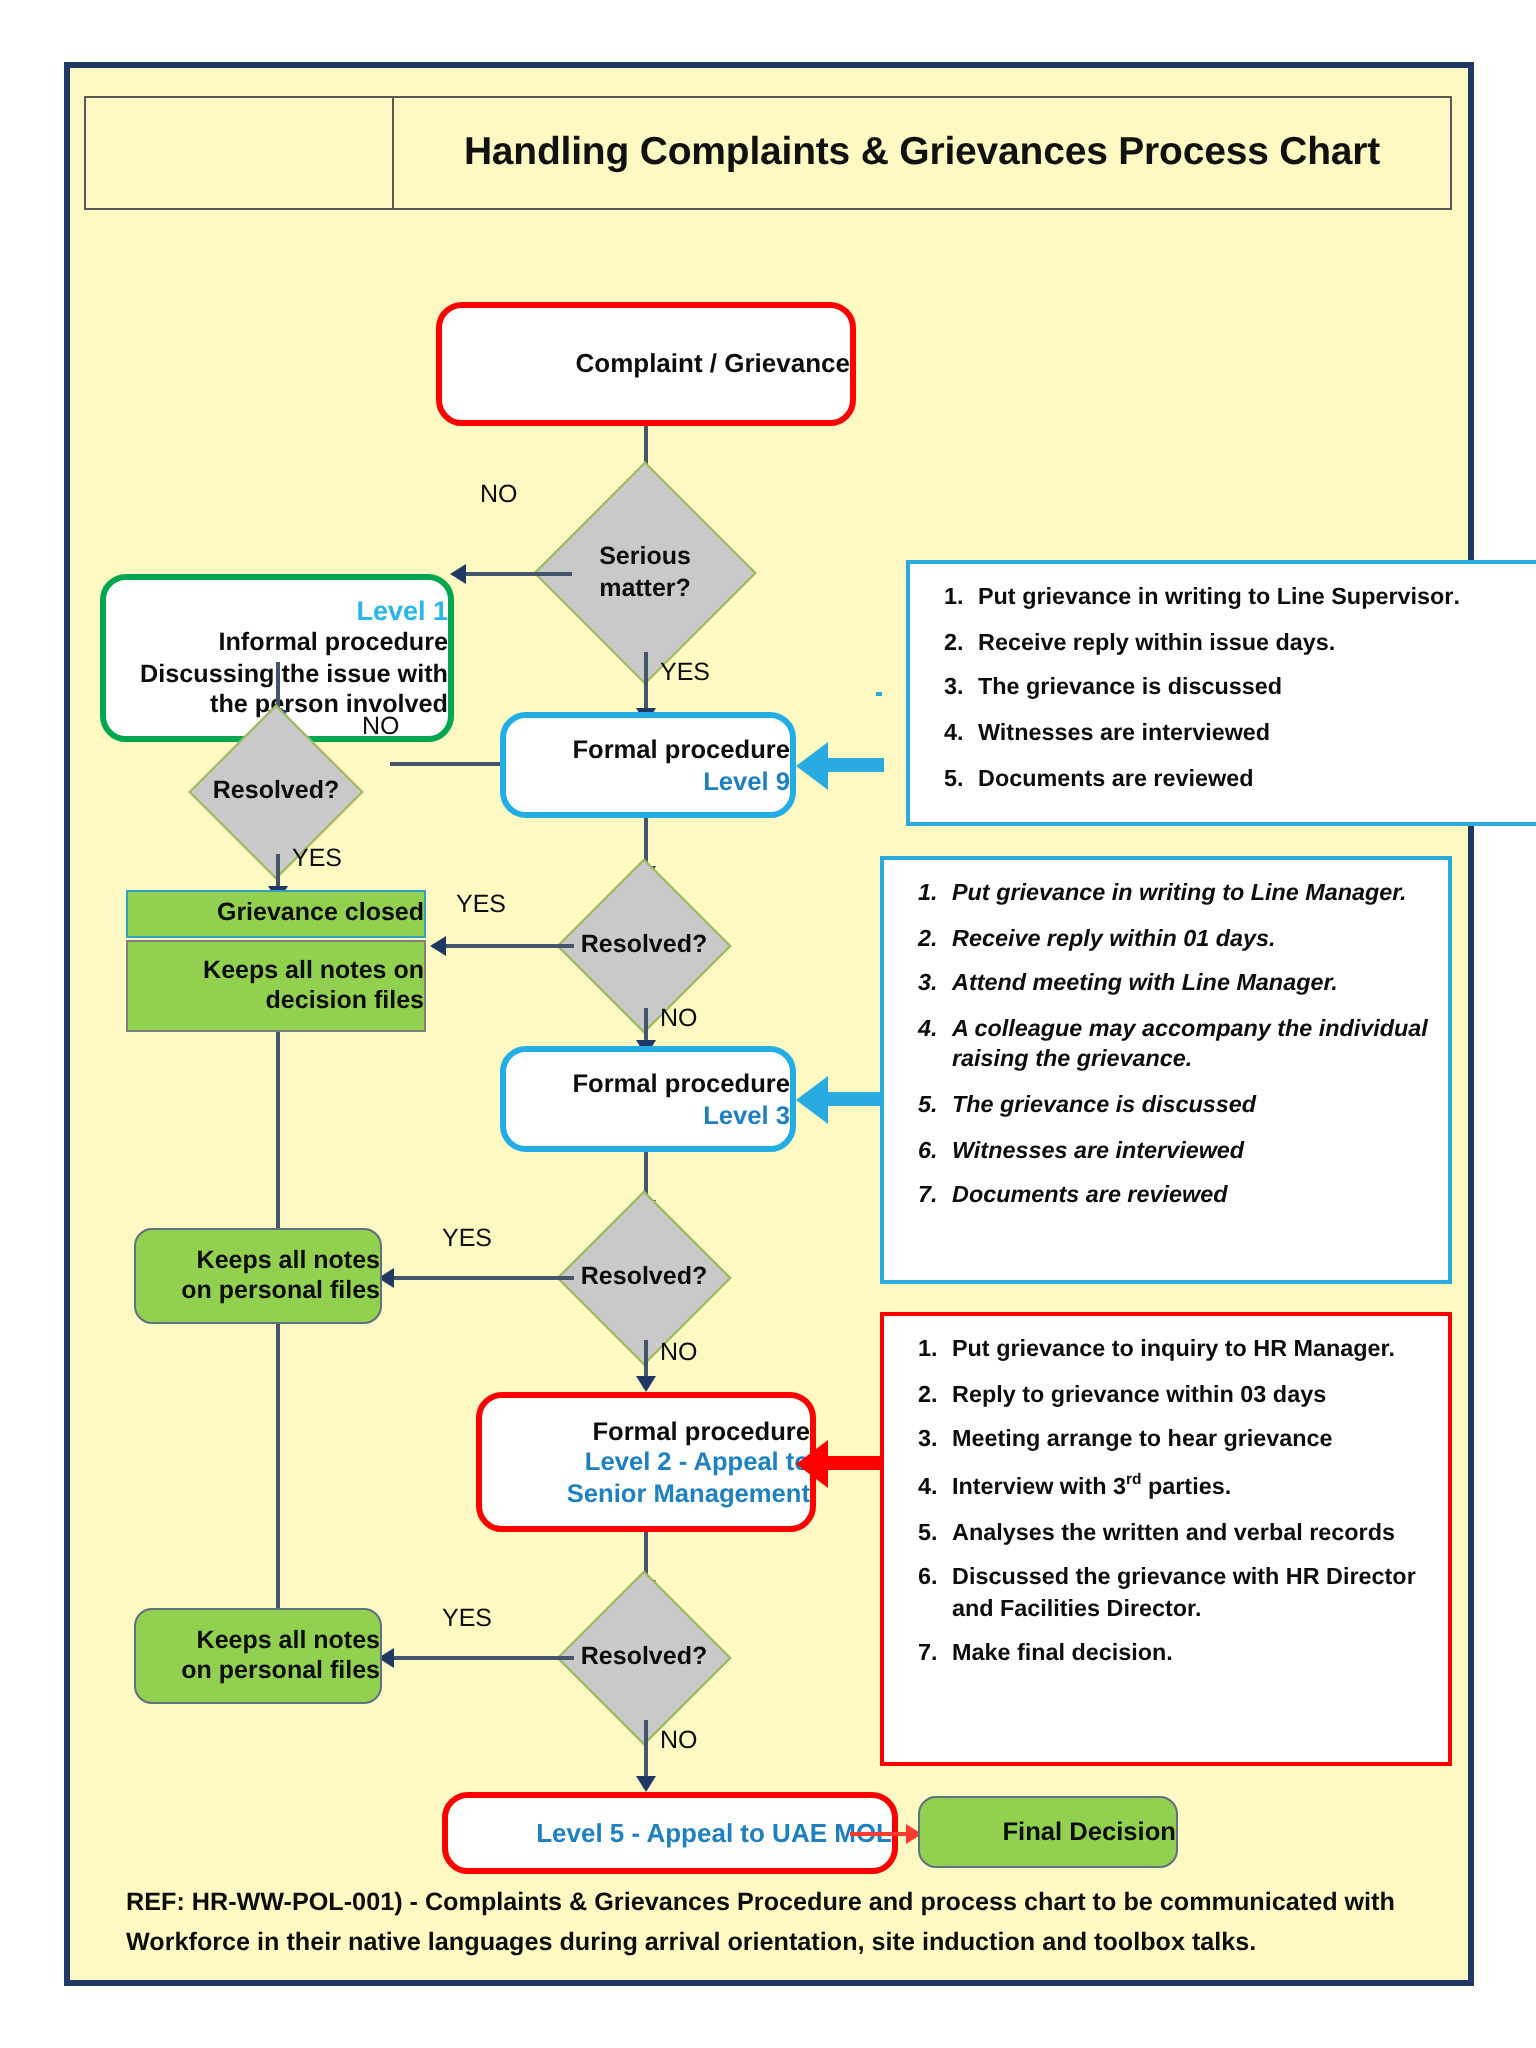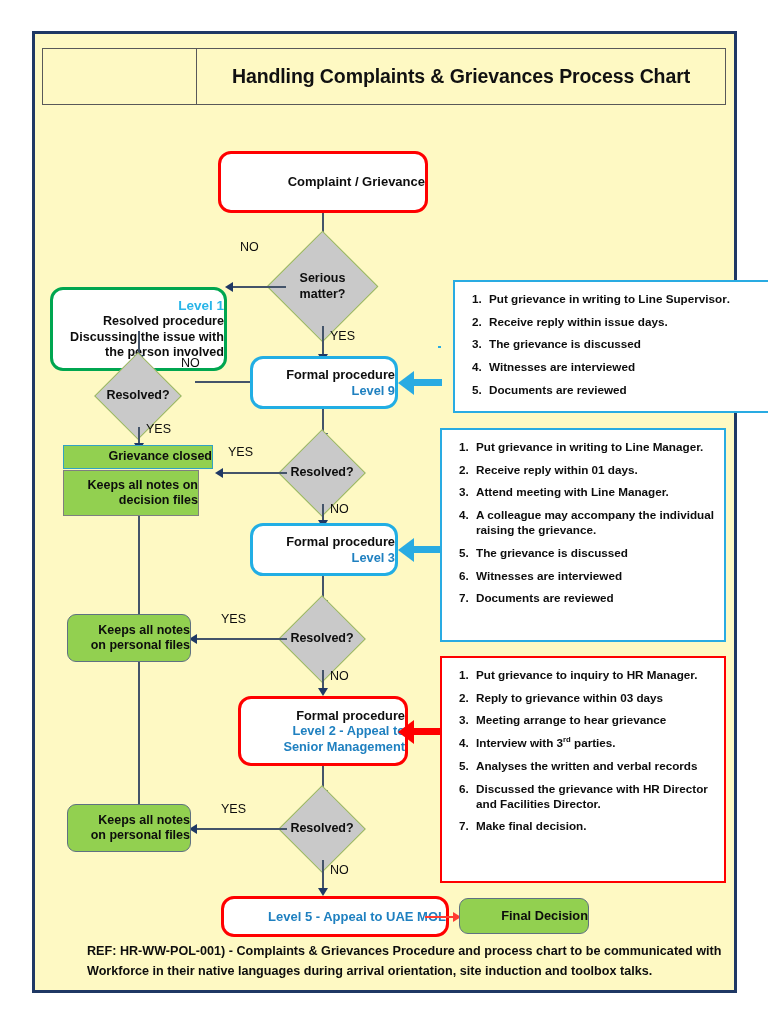--- a/index.html
+++ b/index.html
@@ -218,21 +218,20 @@
   
   #footer-ref {
     position: absolute;
     left: 28px;
     top: 908px;
     width: 645px;
     font-size: 12.6px;
     font-weight: bold;
     color: #0d0d0d;
     line-height: 1.55;
-    margin-left: 24px;
   }
 
   sup { font-size: 0.66em; vertical-align: super; }
 </style>
 </head>
 <body>
 
 <div id="page-frame">
 
   <div id="header-table">
@@ -252,21 +251,21 @@
     <span>Serious</span>
     <span>matter?</span>
   </div>
 
   <div class="line-h" style="left:196px; top:252px; width:55px;"></div>
   <div class="arrow-left" style="left:190px; top:248px;"></div>
   <div class="branch-label" style="left:205px; top:206px;">NO</div>
 
   <div class="node rounded-green" style="left:15px; top:205px; width:177px; height:84px; font-size:12.6px;margin-top:48px;">
     <span class="txt-cyan" style="font-size:13.5px;">Level 1</span>
-    <span>Resolved procedure</span>
+    <span>Informal procedure</span>
     <span>Discussing the issue with</span>
     <span>the person involved</span>
   </div>
 
   <div class="line-v" style="left:103px; top:297px; height:26px;"></div>
   <div class="arrow-down" style="left:99px; top:321px;"></div>
 
   <div class="line-v" style="left:287px; top:292px; height:30px;"></div>
   <div class="arrow-down" style="left:283px; top:320px;"></div>
   <div class="branch-label" style="left:295px; top:295px;">YES</div>
@@ -286,21 +285,21 @@
 
   <div class="node rounded-cyan" style="left:215px; top:322px; width:148px; height:53px; font-size:12.8px;">
     <span>Formal procedure</span>
     <span class="txt-blue">Level 9</span>
   </div>
 
   <div class="node fill-green brd-cyan-thin" style="left:28px; top:411px; width:150px; height:24px; font-size:12.5px;">
     <span>Grievance closed</span>
   </div>
 
-  <div class="node fill-green brd-gray-thin" style="left:28px; top:436px; width:136px; height:46px; font-size:12.5px;">
+  <div class="node fill-green brd-gray-thin" style="left:28px; top:436px; width:150px; height:46px; font-size:12.5px;">
     <span>Keeps all notes on</span>
     <span>decision files</span>
   </div>
 
   <div class="line-v" style="left:287px; top:375px; height:26px;"></div>
   <div class="arrow-down" style="left:283px; top:399px;"></div>
 
   <div class="diamond" style="left:256px; top:408px; width:62px; height:62px;"></div>
   <div class="diamond-label" style="left:232px; top:408px; width:110px; height:62px;">
     <span>Resolved?</span>
@@ -388,21 +387,21 @@
         <li>The grievance is discussed</li>
         <li>Witnesses are interviewed</li>
         <li>Documents are reviewed</li>
       </ol>
   </div>
 
   <div class="riser-cyan" style="left:403px; top:312px; height:2px;"></div>
   <div class="feed-cyan-stem" style="left:379px; top:345px; width:28px;"></div>
   <div class="feed-cyan-head" style="left:363px; top:337px;"></div>
 
-  <div class="note-panel note-cyan" style="left:405px; top:394px; width:286px; height:214px;">
+  <div class="note-panel note-cyan" style="left:405px; top:394px; width:286px; height:214px;font-style:italic;">
     <ol>
         <li>Put grievance in writing to Line Manager.</li>
         <li>Receive reply within 01 days.</li>
         <li>Attend meeting with Line Manager.</li>
         <li>A colleague may accompany the individual raising the grievance.</li>
         <li>The grievance is discussed</li>
         <li>Witnesses are interviewed</li>
         <li>Documents are reviewed</li>
       </ol>
   </div>

